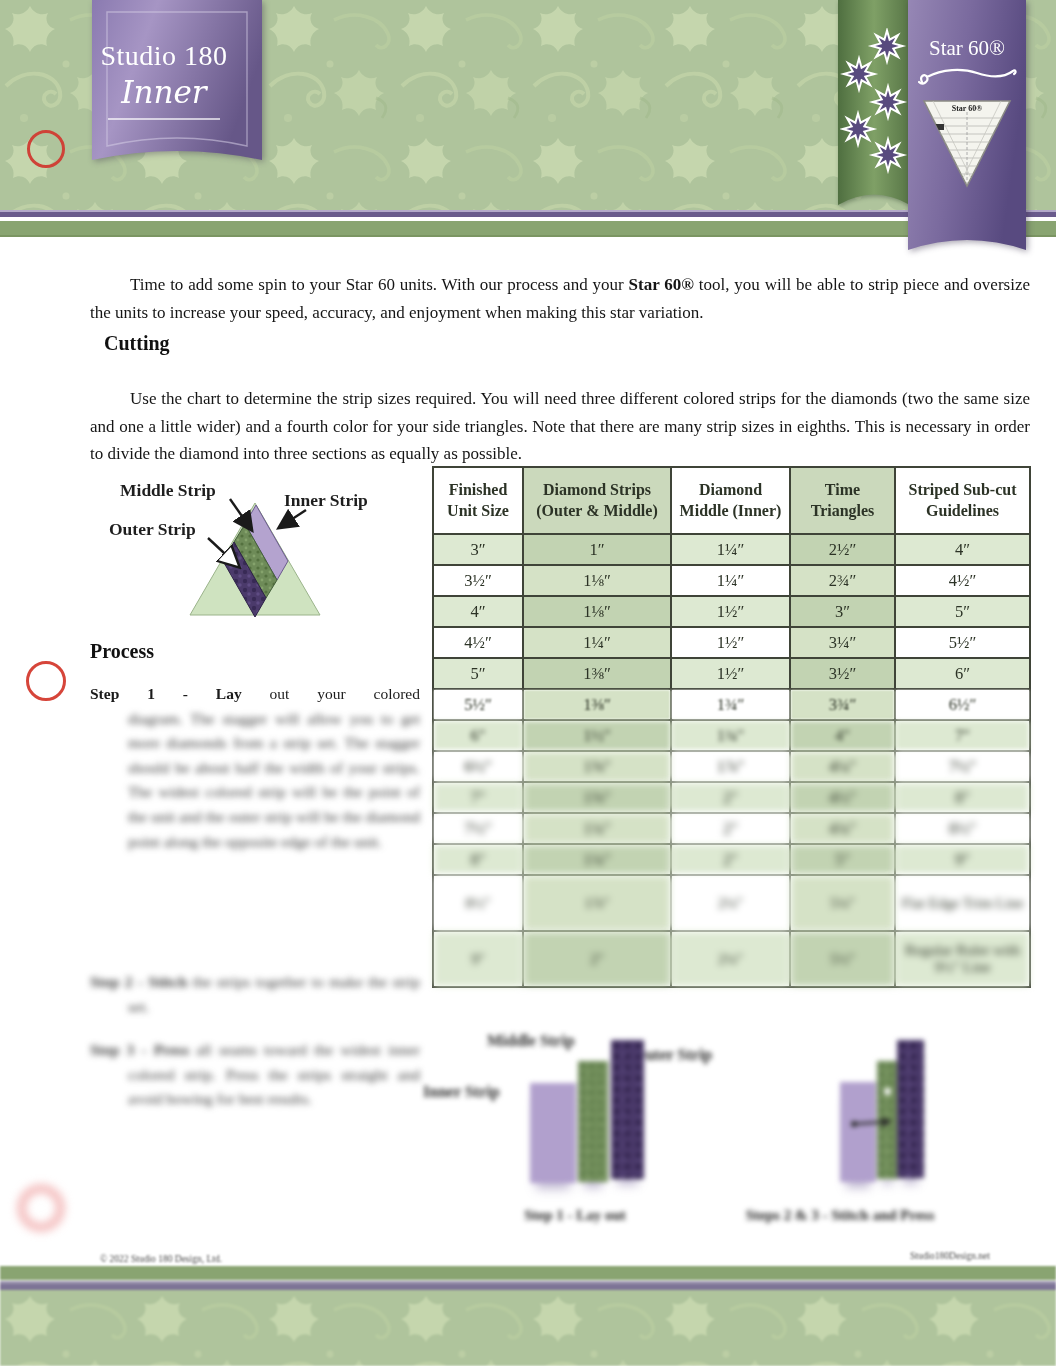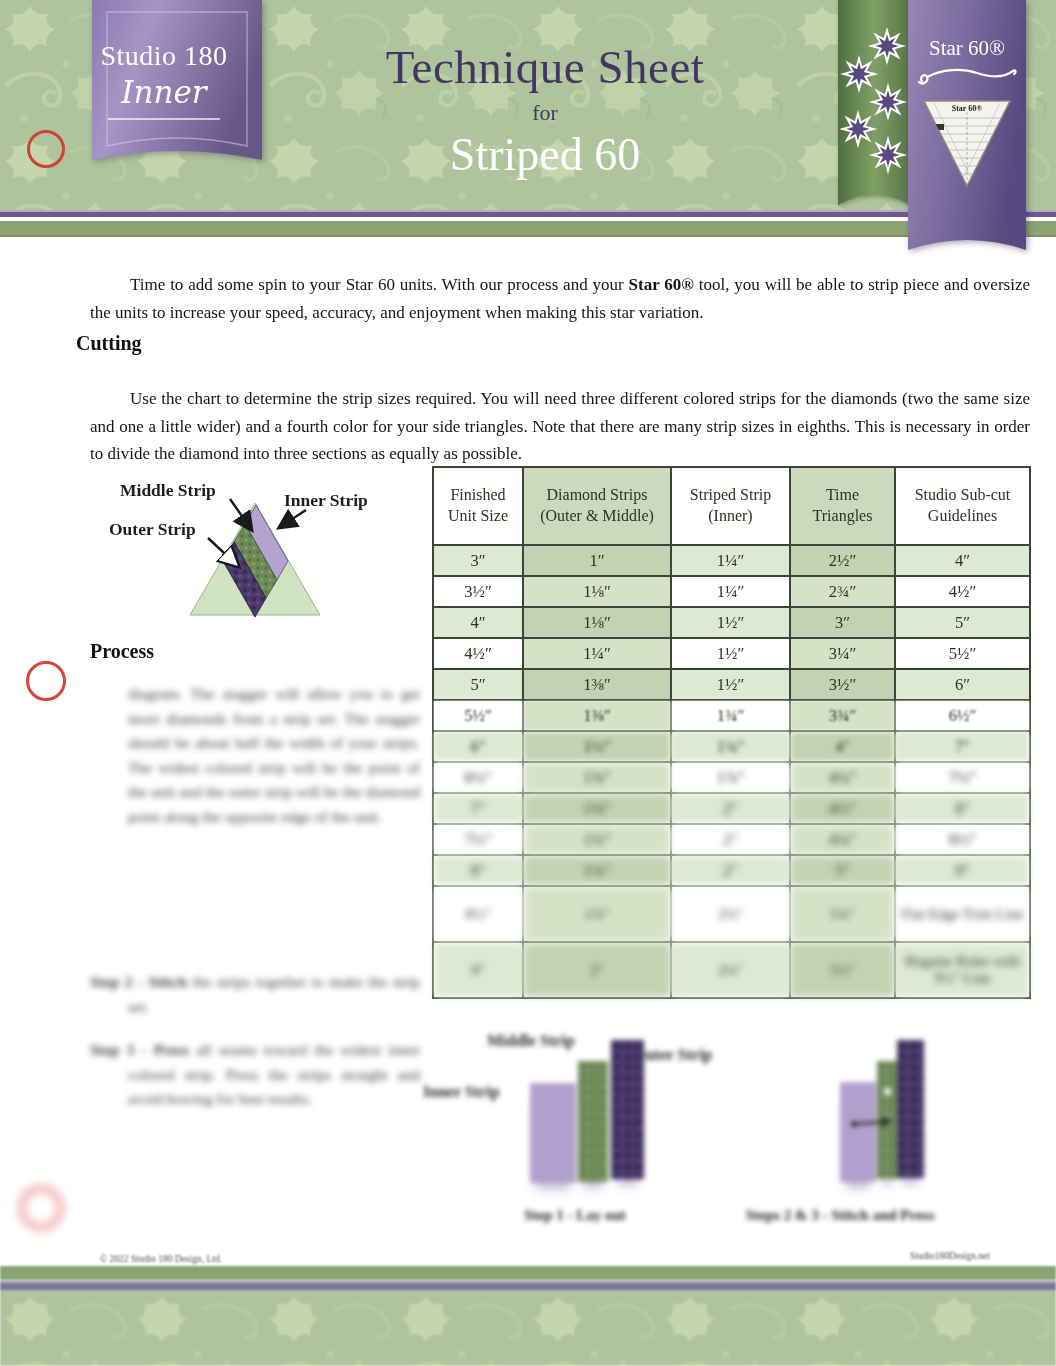--- a/index.html
+++ b/index.html
@@ -28,32 +28,32 @@
   #stars-svg{position:absolute;left:840px;top:28px;z-index:10;}
   #tool-ribbon{position:absolute;left:908px;top:0;z-index:11;filter:drop-shadow(2px 2px 3px rgba(40,30,60,.4));}
   #tool-label{position:absolute;left:908px;top:36px;width:118px;z-index:12;text-align:center;color:#fff;font-size:21px;}
   #tool-swash{position:absolute;left:916px;top:64px;z-index:12;}
   #tool-ruler{position:absolute;left:921px;top:98px;z-index:12;}
 
   
   .para{position:absolute;text-align:justify;font-size:17px;line-height:27.5px;color:#151515;}
   #intro-para{left:90px;top:254px;width:940px;text-indent:40px;}
   .h2{position:absolute;font-size:20px;font-weight:bold;color:#111;}
-  #cutting-heading{left:76px;top:332px;}
+  #cutting-heading{left:104px;top:332px;}
   #cutting-para{left:90px;top:368px;width:940px;text-indent:40px;}
 
   
   #unit-diagram{position:absolute;left:80px;top:470px;z-index:2;}
   #unit-diagram text{font-family:"Liberation Serif",serif;font-size:17.5px;fill:#1e1e1e;font-weight:600;}
 
   
   #strip-table{position:absolute;left:432px;top:466px;width:597px;border-collapse:collapse;table-layout:fixed;
                font-size:16.5px;color:#2c3326;text-align:center;z-index:2;}
   #strip-table th,#strip-table td{border:2px solid #3f4438;vertical-align:middle;padding:2px 5px;}
-  #strip-table th{font-size:16px;font-weight:normal;height:78px;line-height:1.3;}
+  #strip-table th{font-size:16px;font-weight:bold;height:67px;line-height:1.3;}
   #strip-table tr.rowG td:nth-child(odd){background:#dde9d2;}
   #strip-table tr.rowG td:nth-child(even){background:#c2d3b2;}
   #strip-table tr.rowW td:nth-child(odd){background:#ffffff;}
   #strip-table tr.rowW td:nth-child(even){background:#d5e2c6;}
   #strip-table th:nth-child(odd){background:#ffffff;}
   #strip-table th:nth-child(even){background:#cbd9bc;}
   #strip-table col.c1{width:90px;} #strip-table col.c2{width:148px;} #strip-table col.c3{width:119px;}
   #strip-table col.c4{width:105px;} #strip-table col.c5{width:135px;}
   #strip-table tr.data{height:31px;}
   #strip-table tr.tall{height:56px;font-size:15px;}
@@ -134,25 +134,20 @@
     </defs>
     <path d="M0,0 H170 V160 Q85,142 0,160 Z" fill="url(#gLogo)"></path>
     <path d="M15,12 H155 V146 Q85,130 15,146 Z" fill="none" stroke="#d6cde6" stroke-width="1.4" opacity=".55"></path>
   </svg>
   <div id="logo-text">
     <div id="logo-line1">Studio 180</div>
     <div id="logo-line2">Inner</div>
     <div id="logo-rule"></div>
   </div>
 
-  <div id="title-block">
-    <div id="page-title">Technique Sheet</div>
-    <div id="title-for">for</div>
-    <div id="product-title">Striped 60</div>
-  </div>
 
   <svg id="stars-ribbon" width="72" height="208">
     <defs>
       <linearGradient id="gGreen" x1="0" y1="0" x2="1" y2="0">
         <stop offset="0" stop-color="#4f6f40"></stop>
           <stop offset=".5" stop-color="#7fa066"></stop>
           <stop offset="1" stop-color="#577546"></stop>
       </linearGradient>
     </defs>
     <path d="M0,0 H72 V205 Q36,184 0,205 Z" fill="url(#gGreen)"></path>
@@ -248,23 +243,23 @@
         <col class="c1">
         <col class="c2">
         <col class="c3">
         <col class="c4">
         <col class="c5">
       </colgroup>
     <thead>
         <tr>
           <th>Finished Unit Size</th>
           <th>Diamond Strips (Outer &amp; Middle)</th>
-          <th>Striped Strip (Inner)</th>
+          <th>Diamond Middle (Inner)</th>
           <th>Time Triangles</th>
-          <th>Studio Sub-cut Guidelines</th>
+          <th>Striped Sub-cut Guidelines</th>
         </tr>
       </thead>
     <tbody>
         <tr class="rowG data">
           <td>3″</td>
           <td>1″</td>
           <td>1¼″</td>
           <td>2½″</td>
           <td>4″</td>
         </tr>
@@ -351,20 +346,21 @@
           <td>2¼″</td>
           <td>5½″</td>
           <td>Regular Ruler with 9½″ Line</td>
         </tr>
       </tbody>
   </table>
 
   <div id="process">
     <div class="h2" id="process-heading">Process</div>
     <div id="step1">
+      <div class="step stretch"><b>Step 1 - Lay</b><span> out your colored</span></div>
       <div class="step ind blur-3">diagram. The stagger will allow you to get more diamonds from a strip set. The stagger should be about half the width of your strips. The widest colored strip will be the point of the unit and the outer strip will be the diamond point along the opposite edge of the unit.</div>
     </div>
     <div id="step2" class="step hang blur-32"><b>Step 2 - Stitch</b><span> the strips together to make the strip set.</span></div>
     <div id="step3" class="step hang blur-32"><b>Step 3 - Press</b><span> all seams toward the widest inner colored strip. Press the strips straight and avoid bowing for best results.</span></div>
   </div>
 
   <div id="figures">
     <div class="fig-label" style="left:423px;top:63px;">Inner Strip</div>
     <div class="fig-label" style="left:487px;top:12px;">Middle Strip</div>
     <div class="fig-label" style="left:633px;top:26px;">Outer Strip</div>

